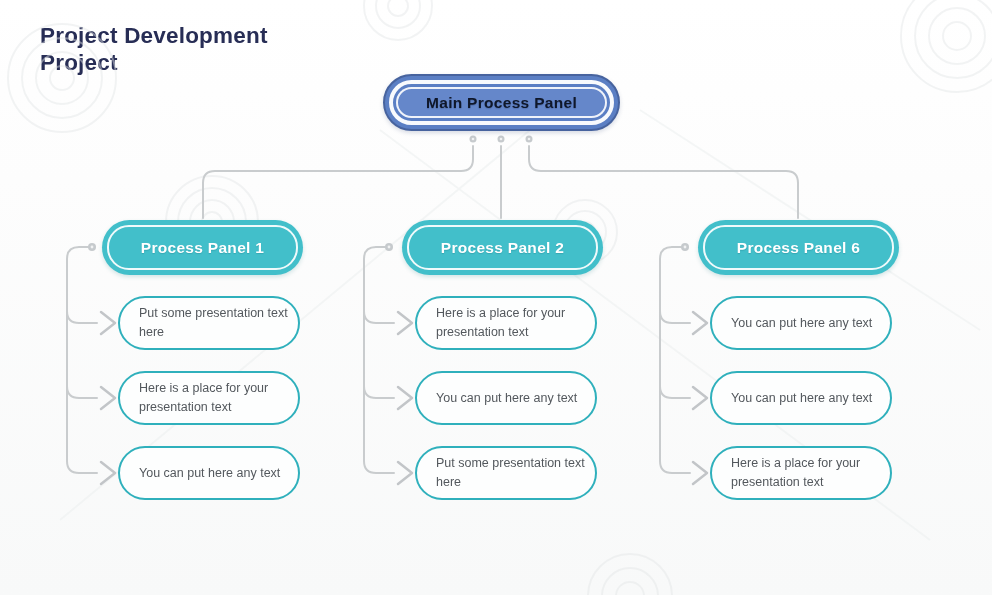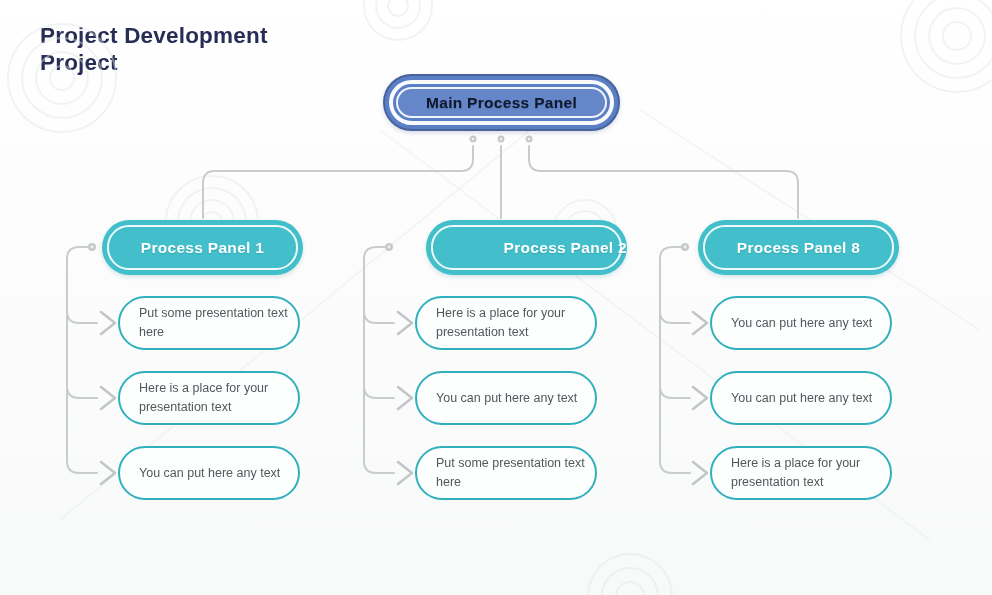--- a/index.html
+++ b/index.html
@@ -44,21 +44,21 @@
     box-shadow:0 2px 4px rgba(30,120,130,0.18);
   }
   .header-ring {
     position:absolute; inset:5px; border:2px solid rgba(255,255,255,0.92);
     border-radius:22px; pointer-events:none;
   }
   .header-label {
     position:relative; z-index:1; color:#ffffff; font-weight:700;
     font-size:15.5px; letter-spacing:0.3px; text-shadow:0 1px 1px rgba(20,100,110,0.25);
   }
-  .g1 { left:102px; } .g2 { left:426px;justify-content:flex-end; } .g3 { left:698px; }
+  .g1 { left:102px; } .g2 { left:402px; } .g3 { left:698px; }
 
   
   .item {
     position:absolute; width:182px; height:54px; box-sizing:border-box;
     background:#fdfefe; border:2px solid #2fb0bc; border-radius:27px;
     display:flex; align-items:center; z-index:2;
     padding:0 8px 0 19px;
   }
   .item-text {
     color:#53585d; font-size:12.5px; line-height:1.5; max-width:150px;
@@ -207,21 +207,21 @@
   </div>
   <div class="item i2g2">
     <span class="item-text">You can put here any text</span>
   </div>
   <div class="item i3g2">
     <span class="item-text">Put some presentation text here</span>
   </div>
 
   <div class="panel-header g3">
     <div class="header-ring"></div>
-    <span class="header-label">Process Panel 8</span>
+    <span class="header-label">Process Panel 6</span>
   </div>
   <div class="item i1g3">
     <span class="item-text">You can put here any text</span>
   </div>
   <div class="item i2g3">
     <span class="item-text">You can put here any text</span>
   </div>
   <div class="item i3g3">
     <span class="item-text">Here is a place for your presentation text</span>
   </div>

